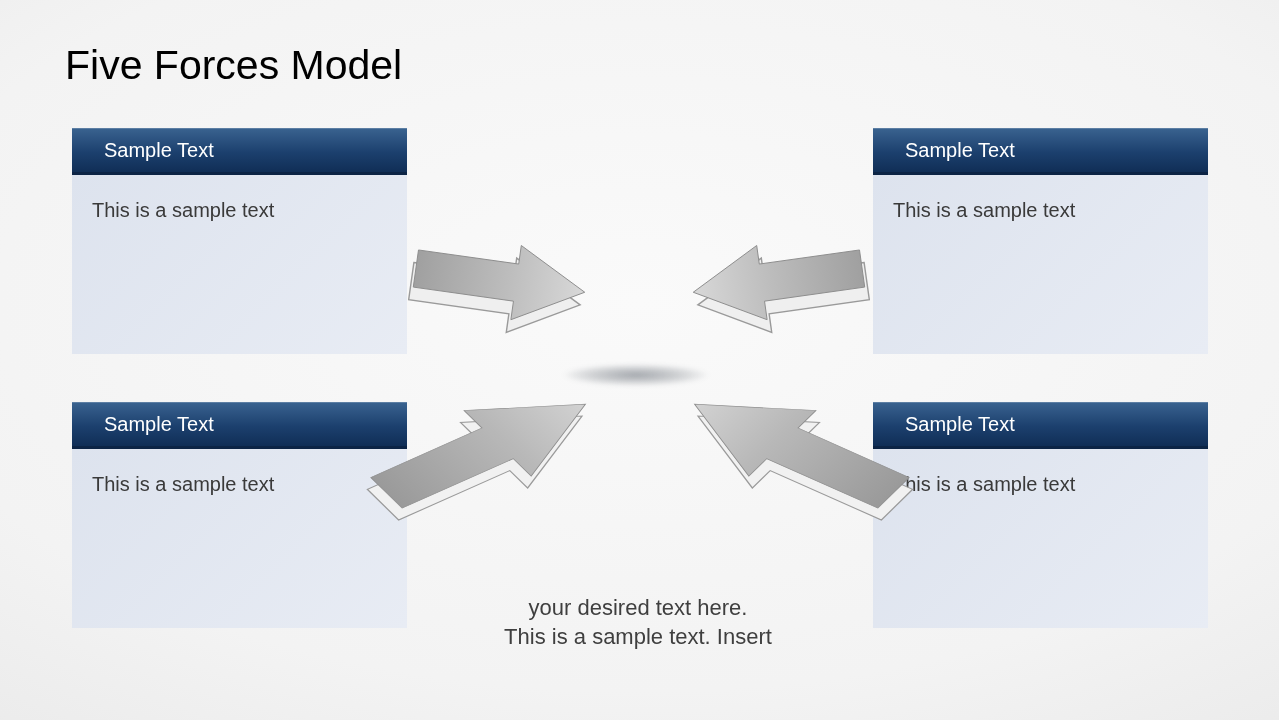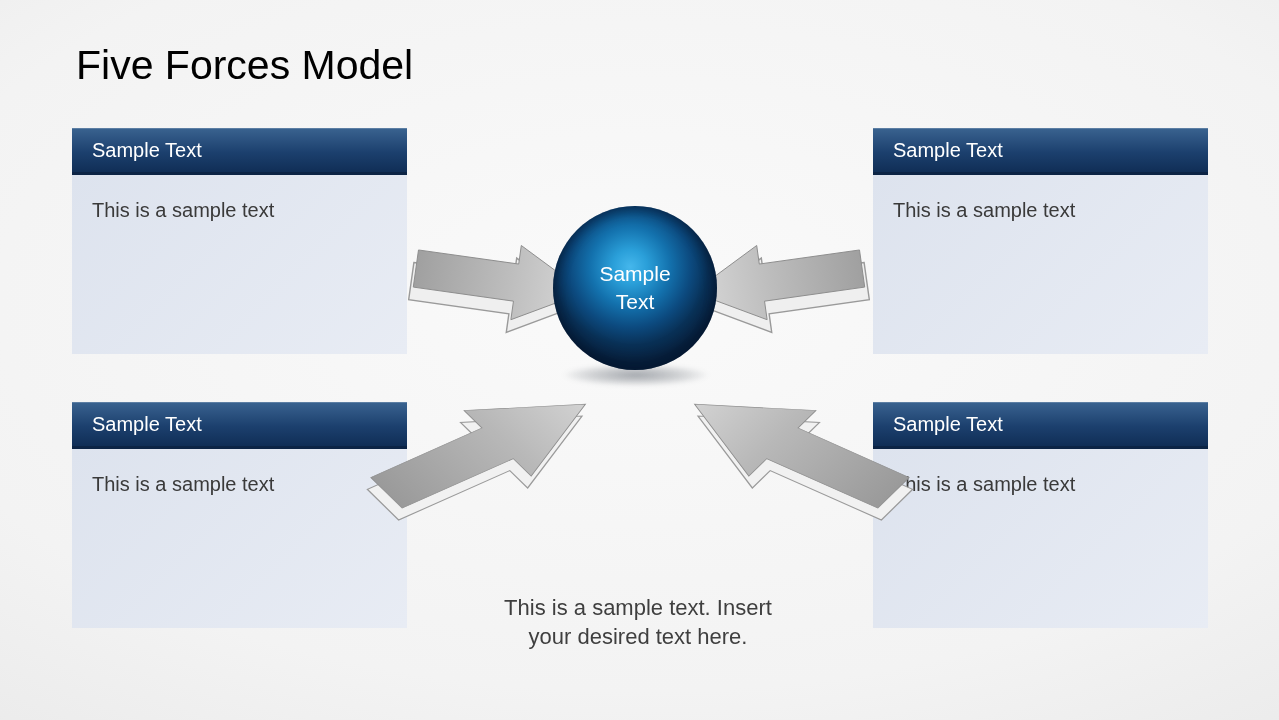--- a/index.html
+++ b/index.html
@@ -8,33 +8,33 @@
     --body-text:#3a3a3a; --title-text:#000000; --caption-text:#3f3f3f;
     --sphere-hi:#45b7ec; --sphere-dark:#082341;
   }
   html,body{margin:0;padding:0;}
   body{font-family:"Liberation Sans", sans-serif;}
   #stage{
     position:relative; width:1279px; height:720px; overflow:hidden;
     background: radial-gradient(ellipse 130% 120% at 50% 42%, #fafafa 0%, #f3f3f3 45%, #e6e6e6 75%, #d7d7d7 100%);
   }
   .title{
-    position:absolute; left:76px; top:42px;
+    position:absolute; left:65px; top:42px;
     font-size:41px; color:var(--title-text); letter-spacing:0px;
   }
   .box{ position:absolute; width:335px; z-index:1; }
   .box-tl{ left:72px;  top:128px; }
   .box-tr{ left:873px; top:128px; }
   .box-bl{ left:72px;  top:402px; }
   .box-br{ left:873px; top:402px; }
   .box-header{
     height:44px; line-height:44px;
     background: linear-gradient(180deg, var(--header-top) 0%, var(--header-mid) 55%, var(--header-bottom) 100%);
     border-bottom:3px solid var(--header-edge);
-    color:#ffffff; font-size:20px; padding-left:20px;
+    color:#ffffff; font-size:20px; padding-left:32px;
     box-shadow: inset 0 1px 0 rgba(255,255,255,0.18);
   }
   .box-body{
     height:131px;
     background: linear-gradient(135deg, var(--box-body-bg) 0%, var(--box-body-bg2) 100%);
     color:var(--body-text); font-size:20px; padding:24px 20px;
   }
   .arrow{ position:absolute; z-index:2; overflow:visible; }
   .arrow-left { left:412px; top:241px; width:178px; height:96px; transform:rotate(8deg); }
   .arrow-right{ left:688px; top:241px; width:178px; height:96px; transform:rotate(-8deg); }
@@ -147,23 +147,19 @@
           <stop offset="1" stop-color="#9a9a9a"></stop>
       </linearGradient>
     </defs>
     <g transform="translate(140,125) rotate(34) translate(-122,-62)">
       <path d="M242,34 L108,34 L108,2 L2,62 L108,122 L108,90 L242,90 Z" transform="translate(13,13)" fill="#f1f1f1" stroke="#9a9a9a" stroke-width="1.5"></path>
       <path d="M242,34 L108,34 L108,2 L2,62 L108,122 L108,90 L242,90 Z" fill="url(#agBR)" stroke="#8d8d8d" stroke-width="1"></path>
     </g>
   </svg>
 
   <div class="sphere-shadow"></div>
-  <div class="sphere">
-    <div>Sample</div>
-    <div>Text</div>
-  </div>
 
   <div class="caption">
+    <div>your desired text here.</div>
     <div>This is a sample text. Insert</div>
-    <div>your desired text here.</div>
   </div>
 
 </div>
 
 </body></html>

